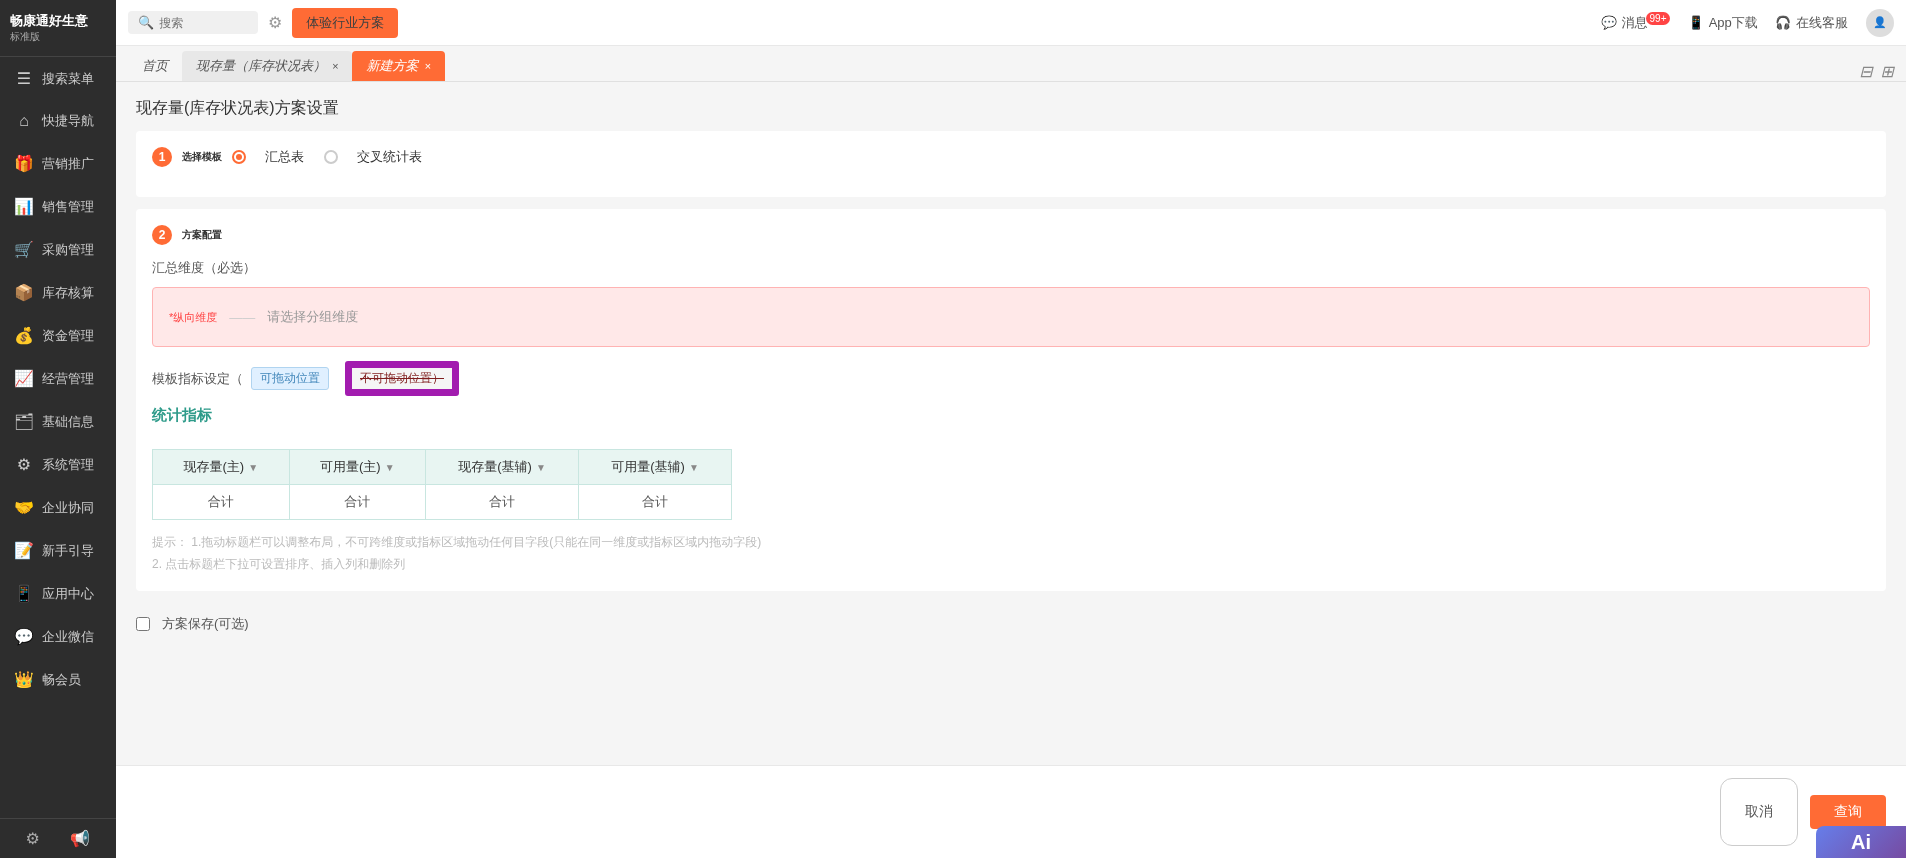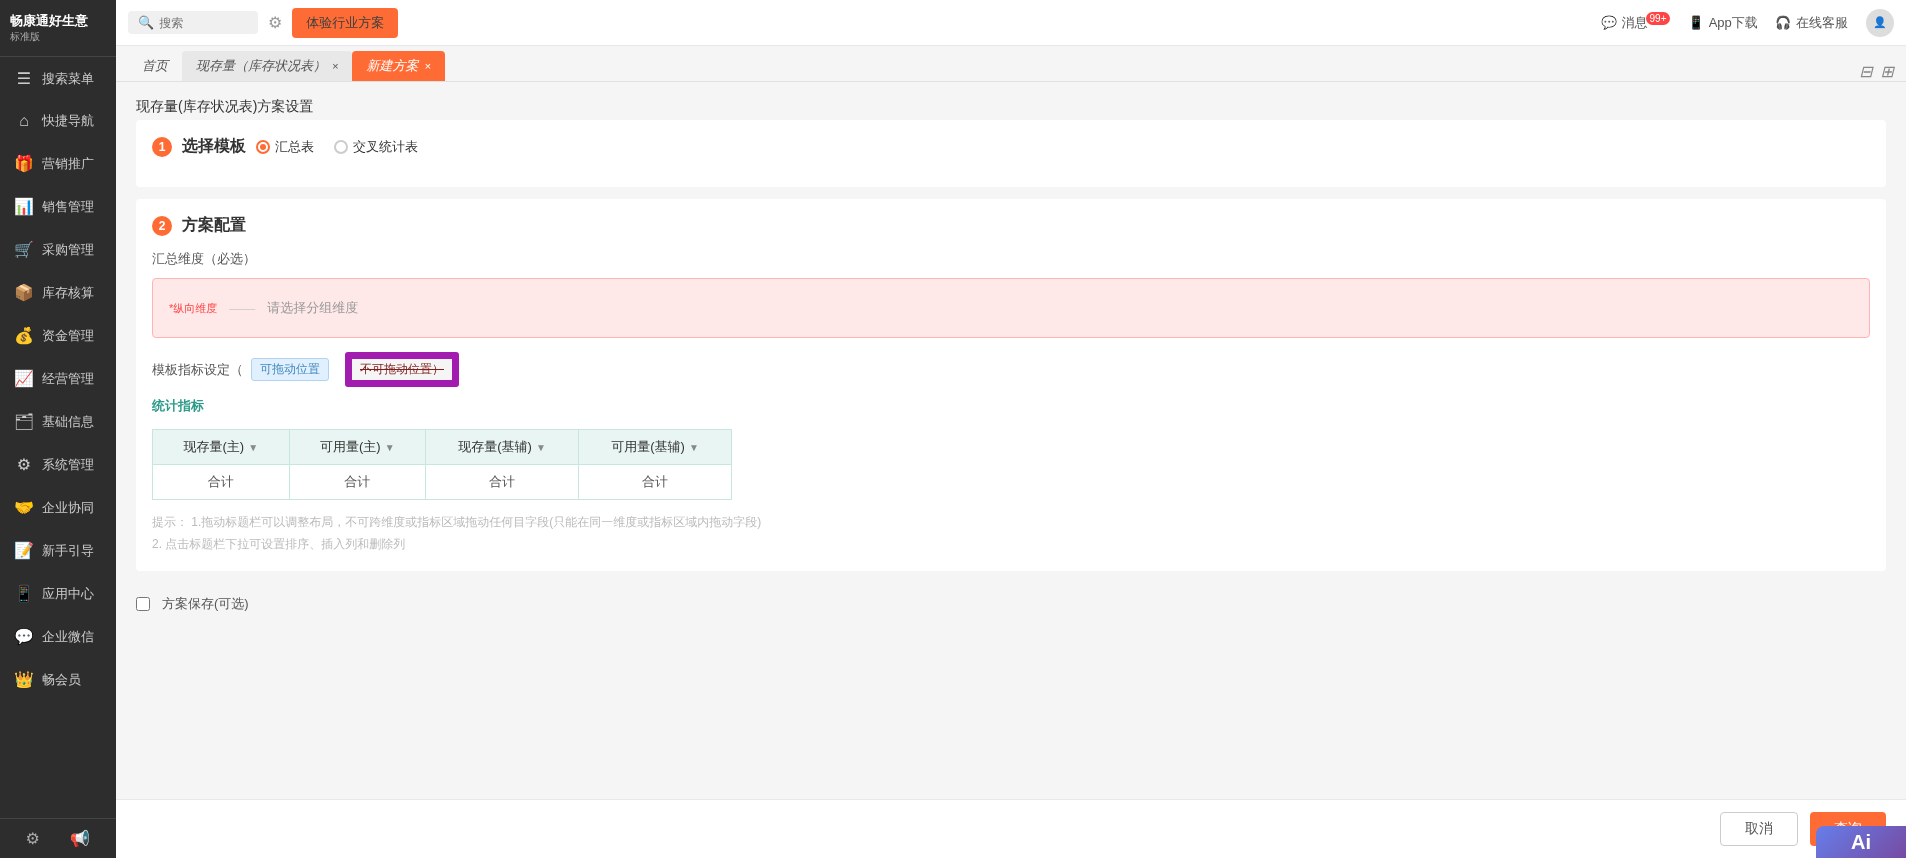--- a/index.html
+++ b/index.html
@@ -135,42 +135,42 @@
     .tab-home { background: transparent; color: #555; }
 
     
     .content {
       flex: 1;
       overflow-y: auto;
       padding: 16px 20px;
       background: #f5f5f5;
       position: relative;
     }
-    .page-title { font-size: 14px; color: #333; margin-bottom: 4px; }
+    .page-title { font-size: 16px; color: #333; margin-bottom: 12px; }
 
     
     .step-section {
       background: #fff;
       border-radius: 4px;
       padding: 16px;
       margin-bottom: 12px;
     }
     .step-header { display: flex; align-items: center; gap: 10px; margin-bottom: 14px; }
     .step-badge {
       background: #ff6b35;
       color: #fff;
       border-radius: 50%;
       width: 20px; height: 20px;
       display: flex; align-items: center; justify-content: center;
       font-size: 12px;
       font-weight: bold;
     }
-    .step-title { font-size: 16px; font-weight: bold; color: #333; }
+    .step-title { font-size: 10px; font-weight: bold; color: #333; }
     .radio-group { display: flex; align-items: center; gap: 20px; }
-    .radio-item { display: flex; align-items: center; gap: 5px; cursor: pointer; font-size: 13px; color: #333; }
+    .radio-item { display: flex; align-items: center; gap: 19px; cursor: pointer; font-size: 13px; color: #333; }
     .radio-dot {
       width: 14px; height: 14px;
       border-radius: 50%;
       border: 2px solid #ccc;
       display: flex; align-items: center; justify-content: center;
     }
     .radio-dot.checked { border-color: #ff6b35; }
     .radio-dot.checked::after {
       content: '';
       width: 6px; height: 6px;
@@ -207,21 +207,21 @@
     .toggle-box-gray {
       background: #f5f5f5;
       border: 7px solid #a21caf;
       border-radius: 3px;
       padding: 2px 8px;
       font-size: 12px;
       color: #7f1d1d;
       text-decoration: line-through;
     }
 
-    .stat-title { color: #2e9b8a; font-size: 13px; margin-bottom: 14px; font-weight: bold; }
+    .stat-title { color: #2e9b8a; font-size: 15px; margin-bottom: 24px; font-weight: bold; }
 
     .stat-table {
       border: 1px solid #c8e6e0;
       border-collapse: collapse;
       width: 580px;
     }
     .stat-table th {
       background: #e8f5f2;
       border: 1px solid #c8e6e0;
       padding: 8px 16px;
@@ -264,22 +264,22 @@
       border-top: 1px solid #e8e8e8;
       padding: 12px 20px;
       display: flex;
       justify-content: flex-end;
       gap: 12px;
       align-items: center;
     }
     .btn-cancel {
       background: #fff;
       border: 1px solid #ccc;
-      border-radius: 4px;
-      padding: 7px 24px;
+      border-radius: 12px;
+      padding: 24px 24px;
       font-size: 14px;
       cursor: pointer;
       color: #555;
     }
     .btn-query {
       background: #ff6b35;
       border: none;
       border-radius: 4px;
       padding: 8px 24px;
       font-size: 14px;

